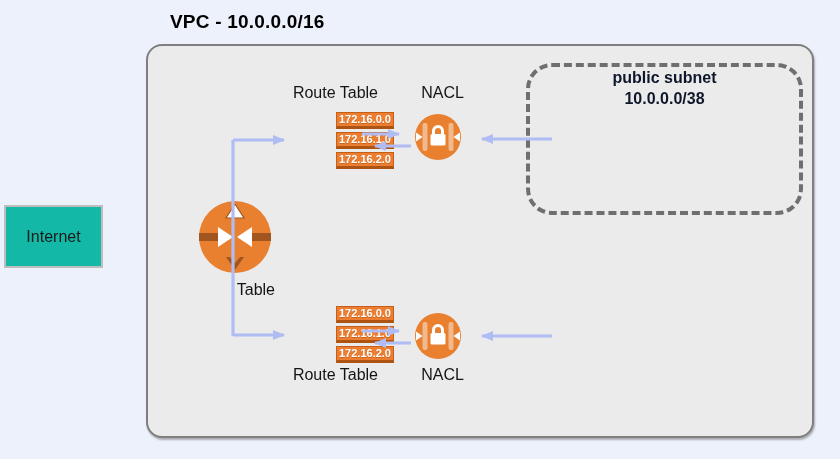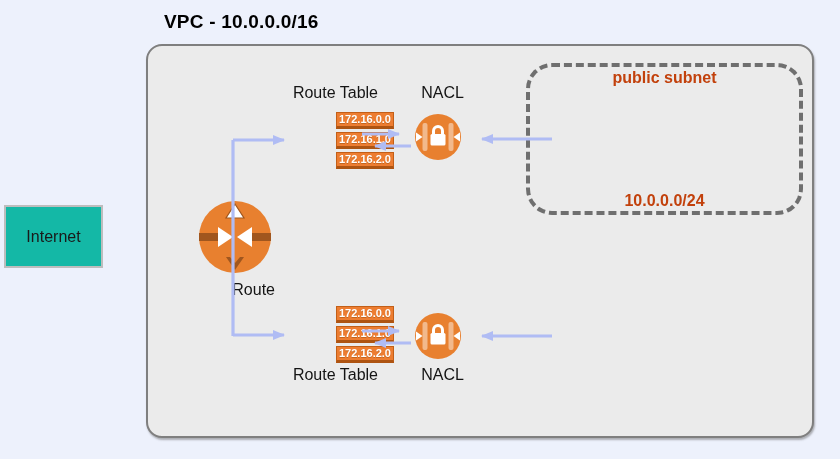--- a/index.html
+++ b/index.html
@@ -3,38 +3,38 @@
 <meta charset="utf-8">
 <style>
   * { margin: 0; padding: 0; box-sizing: border-box; }
   html, body { background: #edf1fc; }
   body { font-family: "Liberation Sans", sans-serif; }
   .canvas {
     position: relative; width: 840px; height: 459px;
     background: #edf1fc; overflow: hidden;
   }
   .vpc-title {
-    position: absolute; left: 164px; top: 11px;
+    position: absolute; left: 170px; top: 11px;
     font-size: 19px; font-weight: bold; color: #000; letter-spacing: .2px;
   }
   .vpc-box {
     position: absolute; left: 146px; top: 44px; width: 668px; height: 394px;
     background: #ebebeb; border: 2px solid #7f7f7f; border-radius: 16px;
     box-shadow: 1px 2px 2px rgba(90,90,90,.45);
   }
   .internet-box {
     position: absolute; left: 4px; top: 205px; width: 99px; height: 63px;
     background: #14b8a6; border: 2px solid #bdbdbd;
     display: flex; align-items: center; justify-content: center;
     font-size: 16px; color: #1a1a1a;
   }
   .subnet {
     position: absolute; border: 4px dashed #6f6f6f; border-radius: 26px;
-    display: flex; flex-direction: column; align-items: center; justify-content: space-between;
-    text-align: center; color: #c2410c; font-weight: bold; font-size: 16px; line-height: 21px;
+    display: flex; flex-direction: column; align-items: center; justify-content: flex-start;
+    text-align: center; color: #0f172a; font-weight: bold; font-size: 16px; line-height: 21px;
     z-index: 5;
   }
   .subnet.public  { left: 526px; top: 63px;  width: 277px; height: 152px; }
   .subnet.private { left: 527px; top: 268px; width: 276px; height: 150px; }
   .diagram-label {
     position: absolute; text-align: right; font-size: 16px; color: #141414; z-index: 10;
   }
   .rt-rows { position: absolute; z-index: 10; }
   .rt-rows.top    { left: 301px; top: 112px; }
   .rt-rows.bottom { left: 301px; top: 306px; }
@@ -71,21 +71,21 @@
       <circle cx="37" cy="37" r="36" fill="#E8802F"></circle>
       <rect x="1" y="33" width="19" height="8" fill="#A0561E"></rect>
       <rect x="54" y="33" width="19" height="8" fill="#A0561E"></rect>
       <polygon points="20,27 20,47 35,37" fill="#FFFFFF"></polygon>
       <polygon points="54,27 54,47 39,37" fill="#FFFFFF"></polygon>
       <polygon points="37,4 28,18 46,18" fill="#FFFFFF" stroke="#A0561E" stroke-width="1.2"></polygon>
       <polygon points="28,57 46,57 37,70" fill="#A0561E"></polygon>
       <polygon points="32,57 42,57 37,63" fill="#E8802F"></polygon>
     </svg>
   </div>
-  <div class="diagram-label" style="left:195px; top:281px; width:80px;">Route</div>
+  <div class="diagram-label" style="left:195px; top:281px; width:80px;">Table</div>
 
   <div class="diagram-label" style="left:282px; top:84px; width:96px;">Route Table</div>
   <div class="rt-rows top">
     <div class="rt-row">172.16.0.0</div>
     <div class="rt-row">172.16.1.0</div>
     <div class="rt-row">172.16.2.0</div>
   </div>
 
   <div class="diagram-label" style="left:412px; top:84px; width:52px;">NACL</div>
   <div class="icon-abs nacl-top-wrap">
@@ -115,21 +115,21 @@
       <path d="M19.5,22 v-4 a4.5,4.5 0 0 1 9,0 v4" fill="none" stroke="#FFFFFF" stroke-width="3"></path>
       <rect x="16.5" y="21" width="15" height="11.5" rx="1.5" fill="#FFFFFF"></rect>
       <polygon points="2,19.5 2,28.5 8.5,24" fill="#FFFFFF"></polygon>
       <polygon points="46,19.5 46,28.5 39.5,24" fill="#FFFFFF"></polygon>
     </svg>
   </div>
   <div class="diagram-label" style="left:412px; top:366px; width:52px;">NACL</div>
 
   <div class="subnet public">
     <div>public subnet</div>
-    <div>10.0.0.0/24</div>
+    <div>10.0.0.0/38</div>
   </div>
 
   <svg class="arrow-layer" viewBox="0 0 840 459">
     <defs>
       <marker id="ah" markerUnits="userSpaceOnUse" markerWidth="12" markerHeight="10" refX="11" refY="5" orient="auto">
         <path d="M0,0 L12,5 L0,10 z" fill="#B0BCF4"></path>
       </marker>
     </defs>
     <g stroke="#B0BCF4" stroke-width="3.2" fill="none">
       <path d="M233,140 V336"></path>

